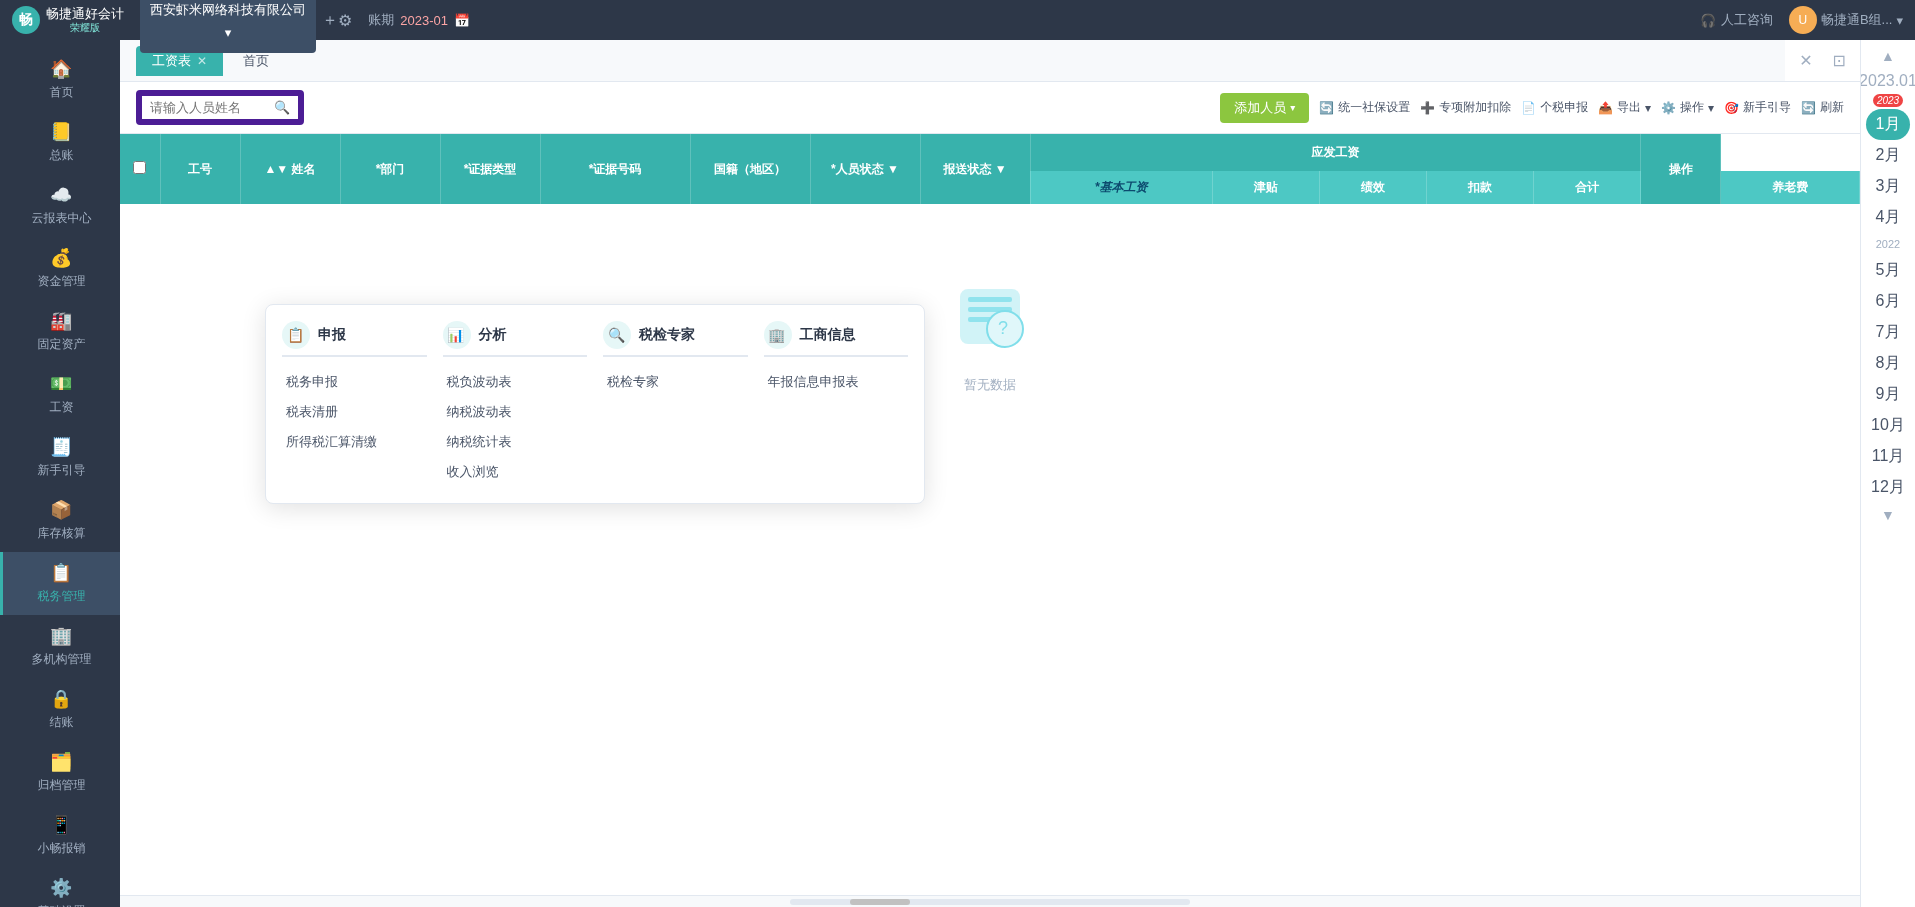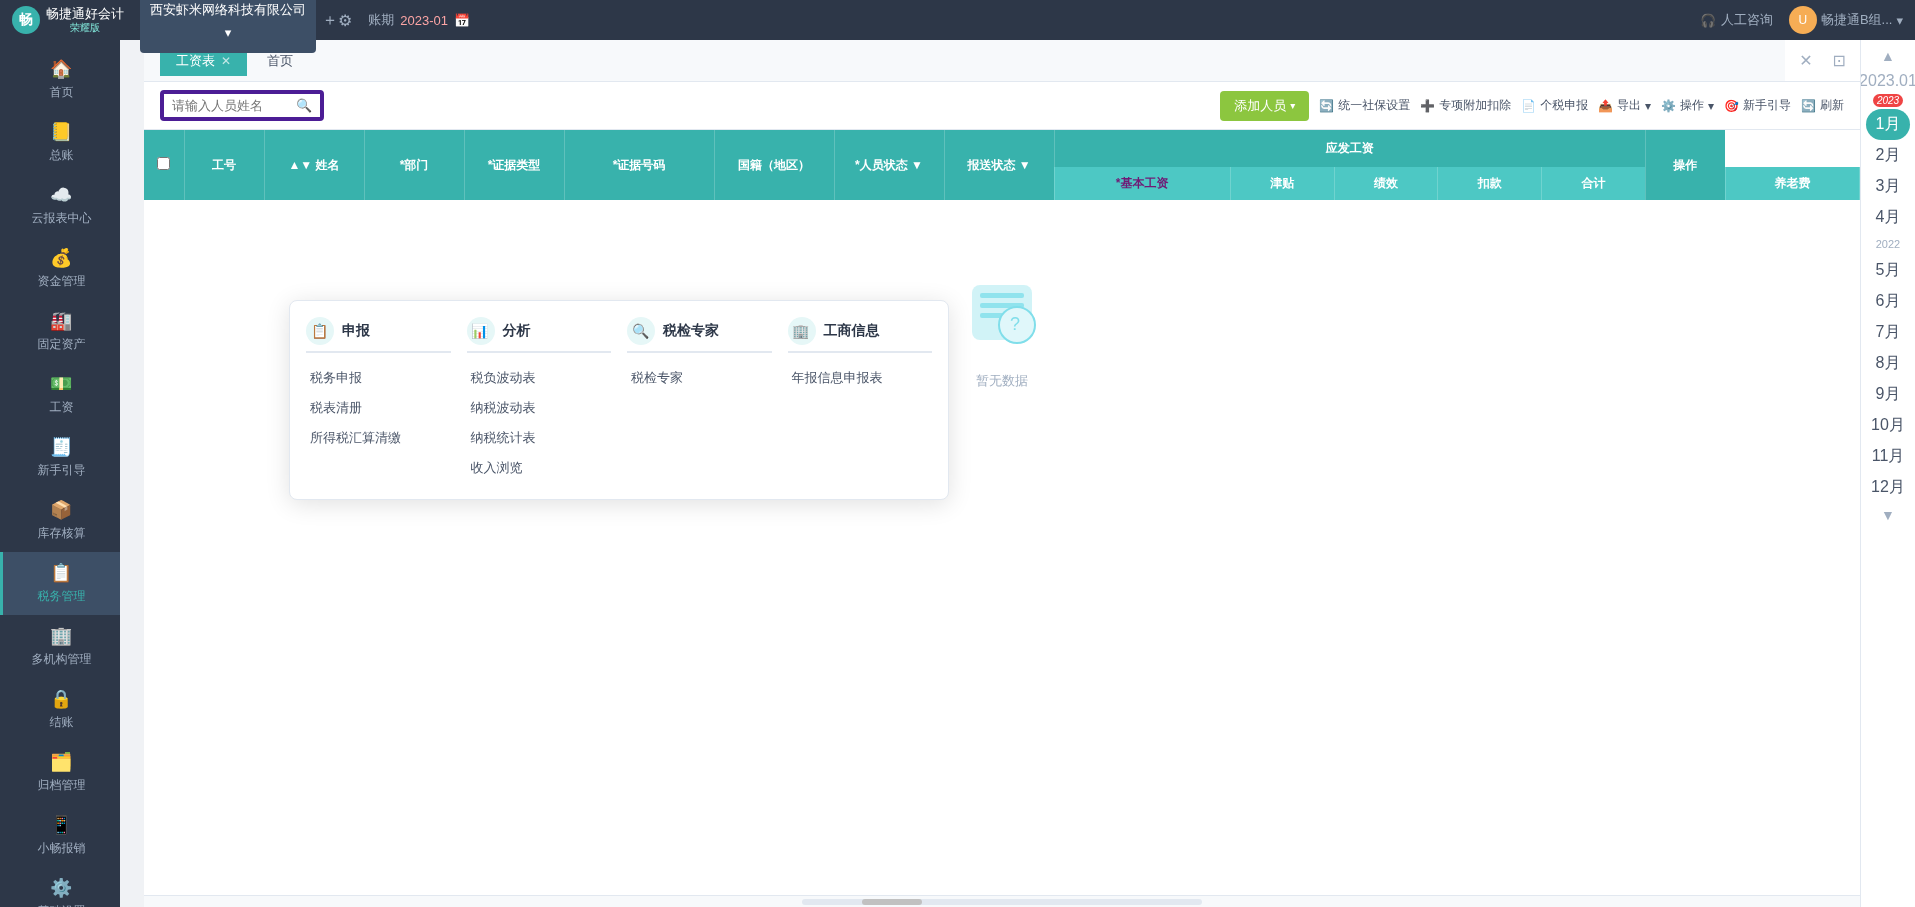--- a/index.html
+++ b/index.html
@@ -82,21 +82,20 @@
     .sidebar-item.active { color: #38b2ac; border-left-color: #38b2ac; background: #3d4f66; }
     .sidebar-icon { font-size: 18px; }
 
     
     .main-content {
       flex: 1;
       display: flex;
       flex-direction: column;
       overflow: hidden;
       position: relative;
-      padding-left: 24px;
     }
 
     
     .tab-bar {
       background: #f7f9fb;
       border-bottom: 1px solid #e2e8f0;
       display: flex;
       align-items: center;
       padding: 0 16px;
       height: 42px;
@@ -121,21 +120,21 @@
     
     .toolbar {
       background: #fff;
       border-bottom: 1px solid #e2e8f0;
       padding: 8px 16px;
       display: flex; align-items: center; gap: 10px;
       flex-wrap: wrap;
     }
     .search-input-wrapper {
       display: flex; align-items: flex-start;
-      border: 4px solid #4c1d95; border-radius: 4px;
+      border: 6px solid #4c1d95; border-radius: 4px;
       padding: 4px 8px; gap: 4px; background: #fff;
       min-width: 160px;
     }
     .search-input-wrapper input {
       border: none; outline: none; font-size: 13px;
       color: #4a5568; background: transparent; width: 120px;
     }
     .btn-add {
       background: #8cc63f; color: #fff;
       border: none; border-radius: 4px;
@@ -515,21 +514,21 @@
                 <th class="col-dept" rowspan="2">*部门</th>
                 <th class="col-idtype" rowspan="2">*证据类型</th>
                 <th class="col-idno" rowspan="2">*证据号码</th>
                 <th class="col-region" rowspan="2">国籍（地区）</th>
                 <th class="col-status" rowspan="2">*人员状态 ▼</th>
                 <th class="col-report" rowspan="2">报送状态 ▼</th>
                 <th class="th-group-payroll" colspan="5">应发工资</th>
                 <th class="col-action" rowspan="2">操作</th>
               </tr>
               <tr>
-                <th style="background: rgb(77, 200, 196); color: #701a75; padding: 8px; text-align: center; border-right: 1px solid rgba(255, 255, 255, 0.2);">*基本工资</th>
+                <th style="background: rgb(77, 200, 196); color: #0c4a6e; padding: 8px; text-align: center; border-right: 1px solid rgba(255, 255, 255, 0.2); font-style: italic;">*基本工资</th>
                 <th style="background: rgb(77, 200, 196); color: rgb(255, 255, 255); padding: 8px; text-align: center; border-right: 1px solid rgba(255, 255, 255, 0.2);">津贴</th>
                 <th style="background: rgb(77, 200, 196); color: rgb(255, 255, 255); padding: 8px; text-align: center; border-right: 1px solid rgba(255, 255, 255, 0.2);">绩效</th>
                 <th style="background: rgb(77, 200, 196); color: rgb(255, 255, 255); padding: 8px; text-align: center; border-right: 1px solid rgba(255, 255, 255, 0.2);">扣款</th>
                 <th style="background: rgb(77, 200, 196); color: rgb(255, 255, 255); padding: 8px; text-align: center; border-right: 1px solid rgba(255, 255, 255, 0.2);">合计</th>
                 <th style="background: rgb(77, 200, 196); color: rgb(255, 255, 255); padding: 8px; text-align: center; border-right: 1px solid rgba(255, 255, 255, 0.2);">养老费</th>
               </tr>
             </thead>
           <tbody id="table-body">
               <tr></tr>
             </tbody>

